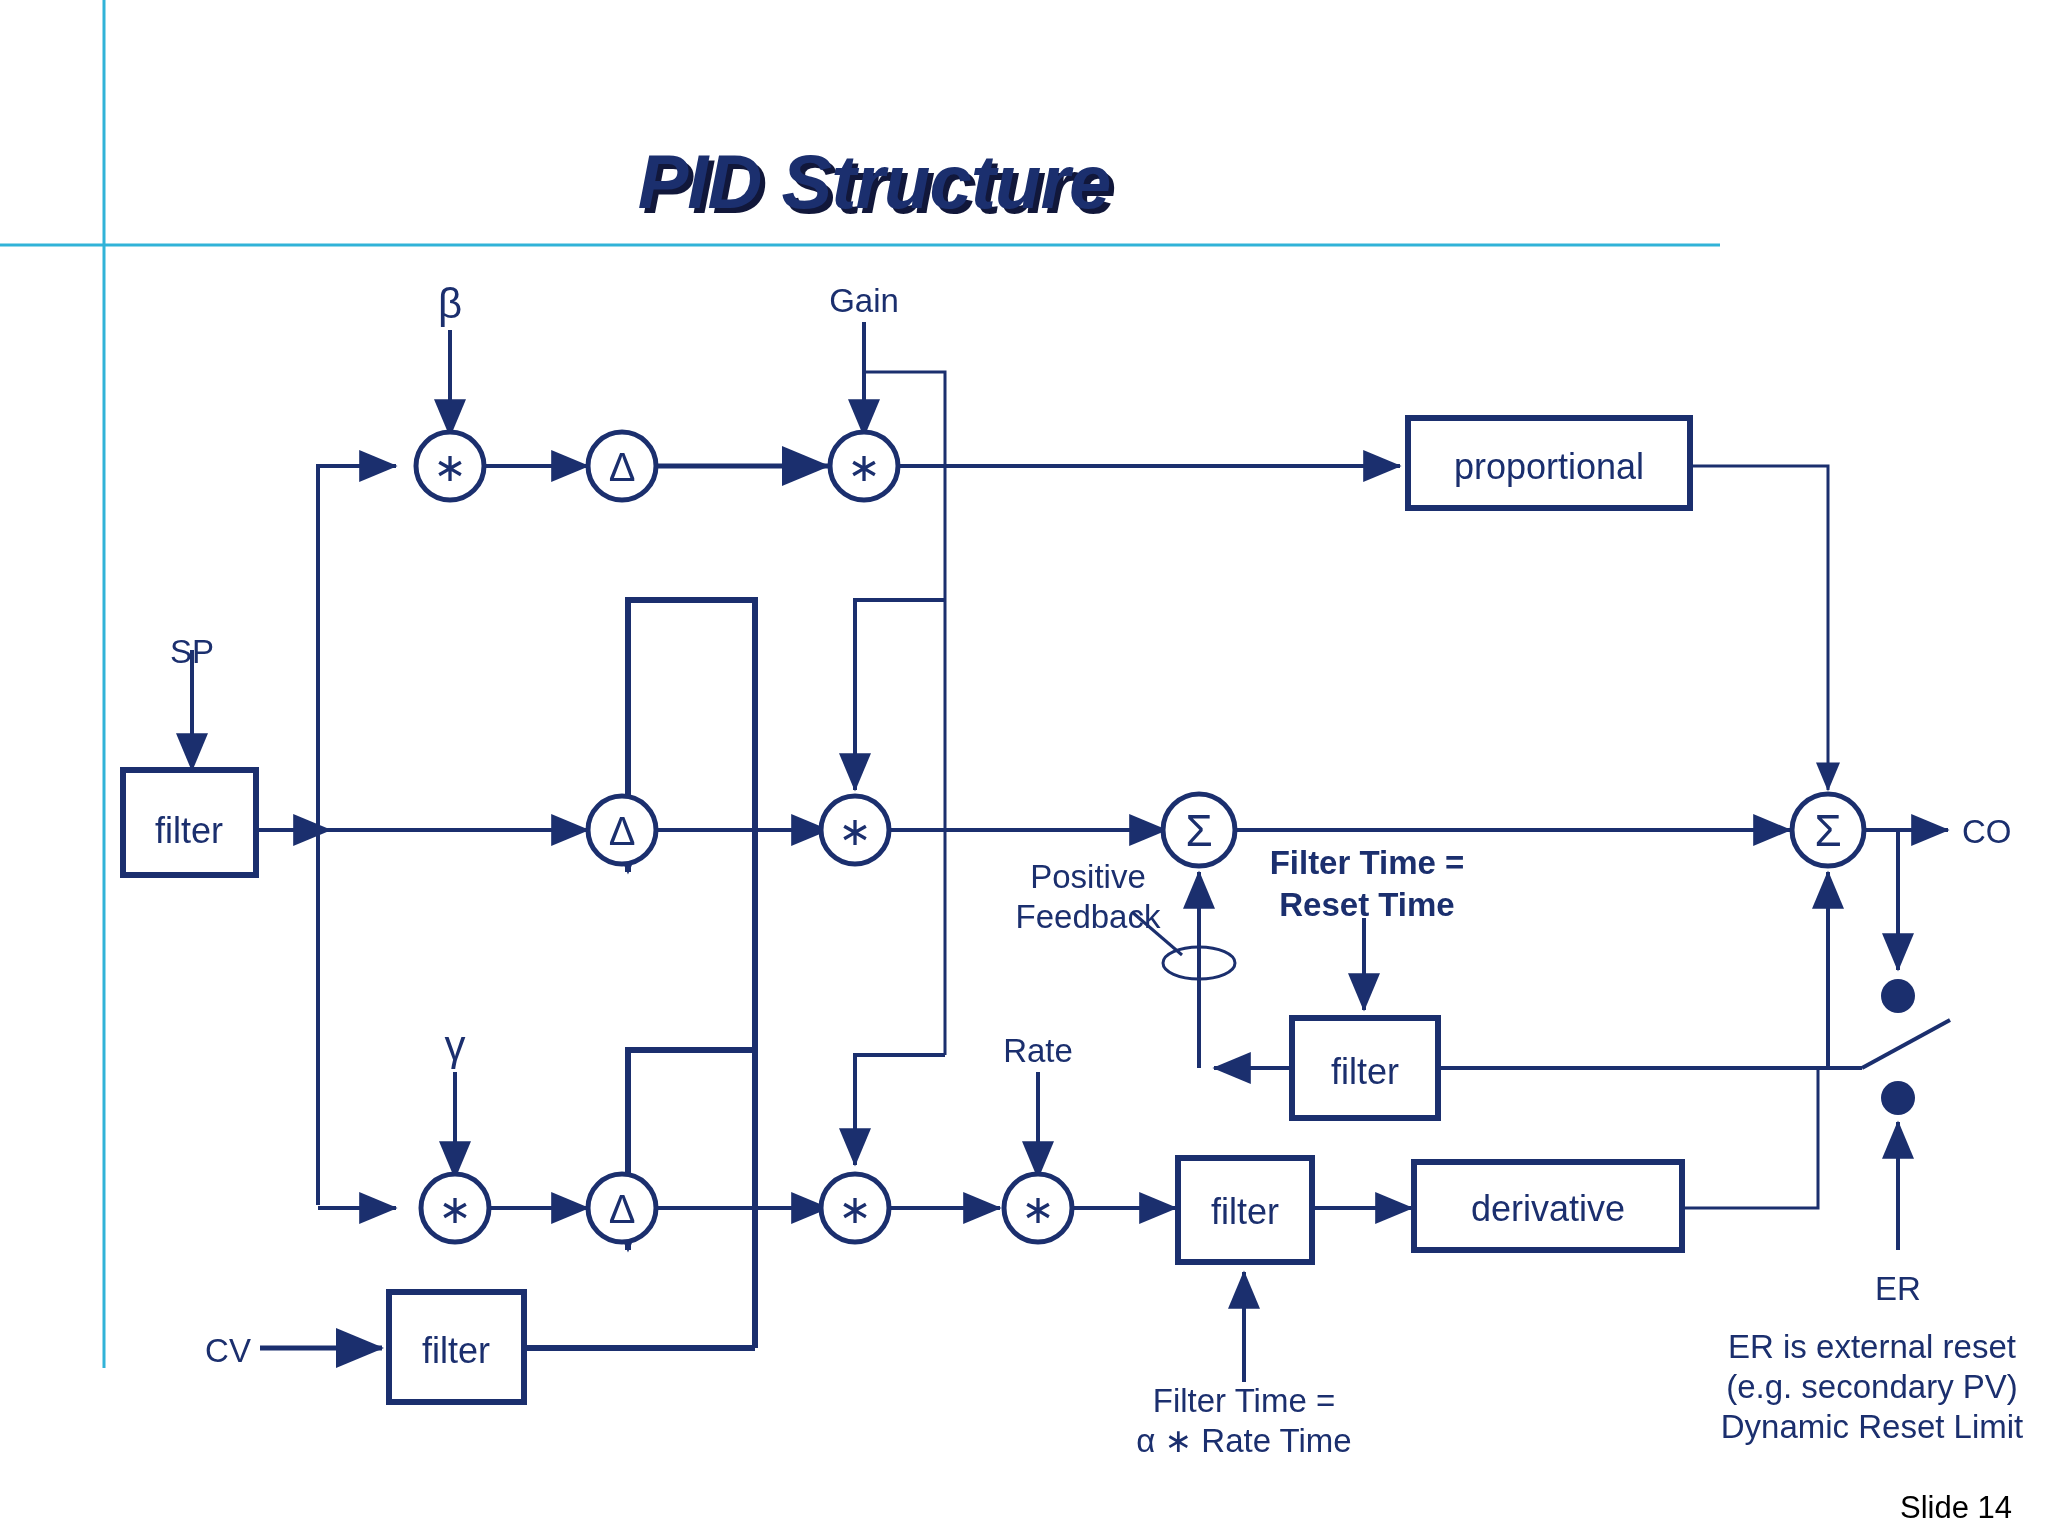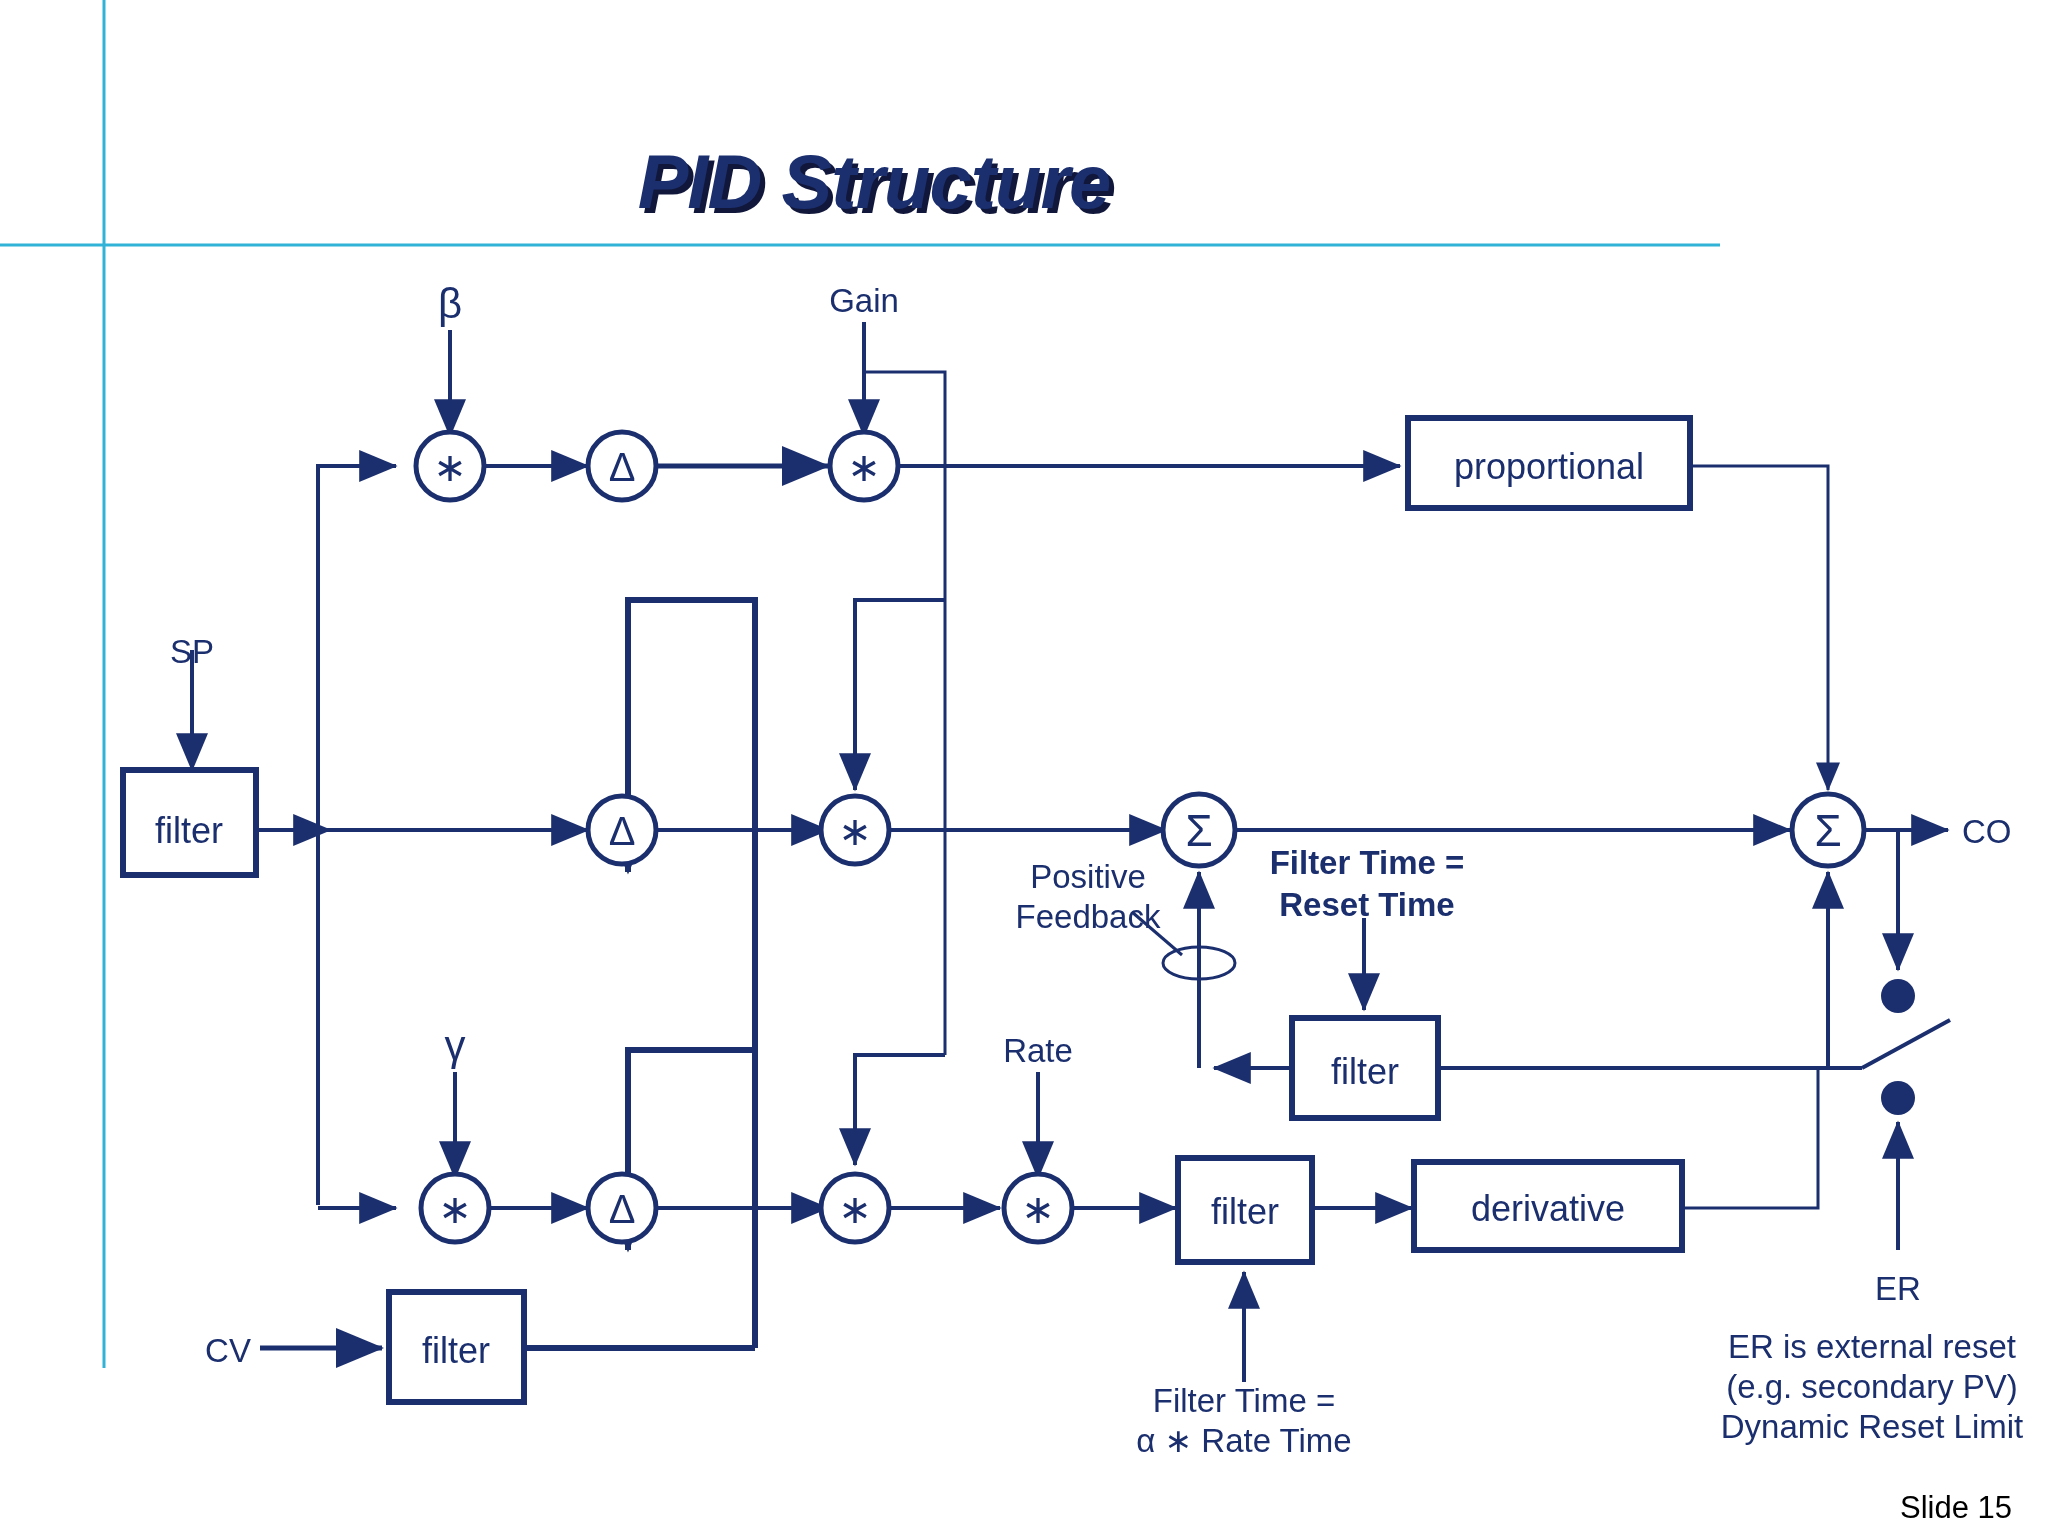--- a/index.html
+++ b/index.html
@@ -53,21 +53,21 @@
   .boxtxt{ font-size: 36px; }
   .opsym { font-size: 40px; }
   .opsym-big { font-size: 44px; }
 </style>
 </head>
 <body>
 
 <div id="slide">
 
   <div class="title">PID Structure</div>
-  <div class="slide-number">Slide 15</div>
+  <div class="slide-number">Slide 14</div>
 
   <svg width="2048" height="1536" viewBox="0 0 2048 1536">
     <defs>
       <marker id="ah" markerWidth="11" markerHeight="11" refX="9.2" refY="4.4" orient="auto" markerUnits="strokeWidth">
         <path d="M0,0.4 L9.6,4.4 L0,8.4 z" fill="#1b2f6e"></path>
       </marker>
       <marker id="ahT" markerWidth="8" markerHeight="8" refX="6.6" refY="3.2" orient="auto" markerUnits="strokeWidth">
         <path d="M0,0.3 L7,3.2 L0,6.1 z" fill="#1b2f6e"></path>
       </marker>
     </defs>

